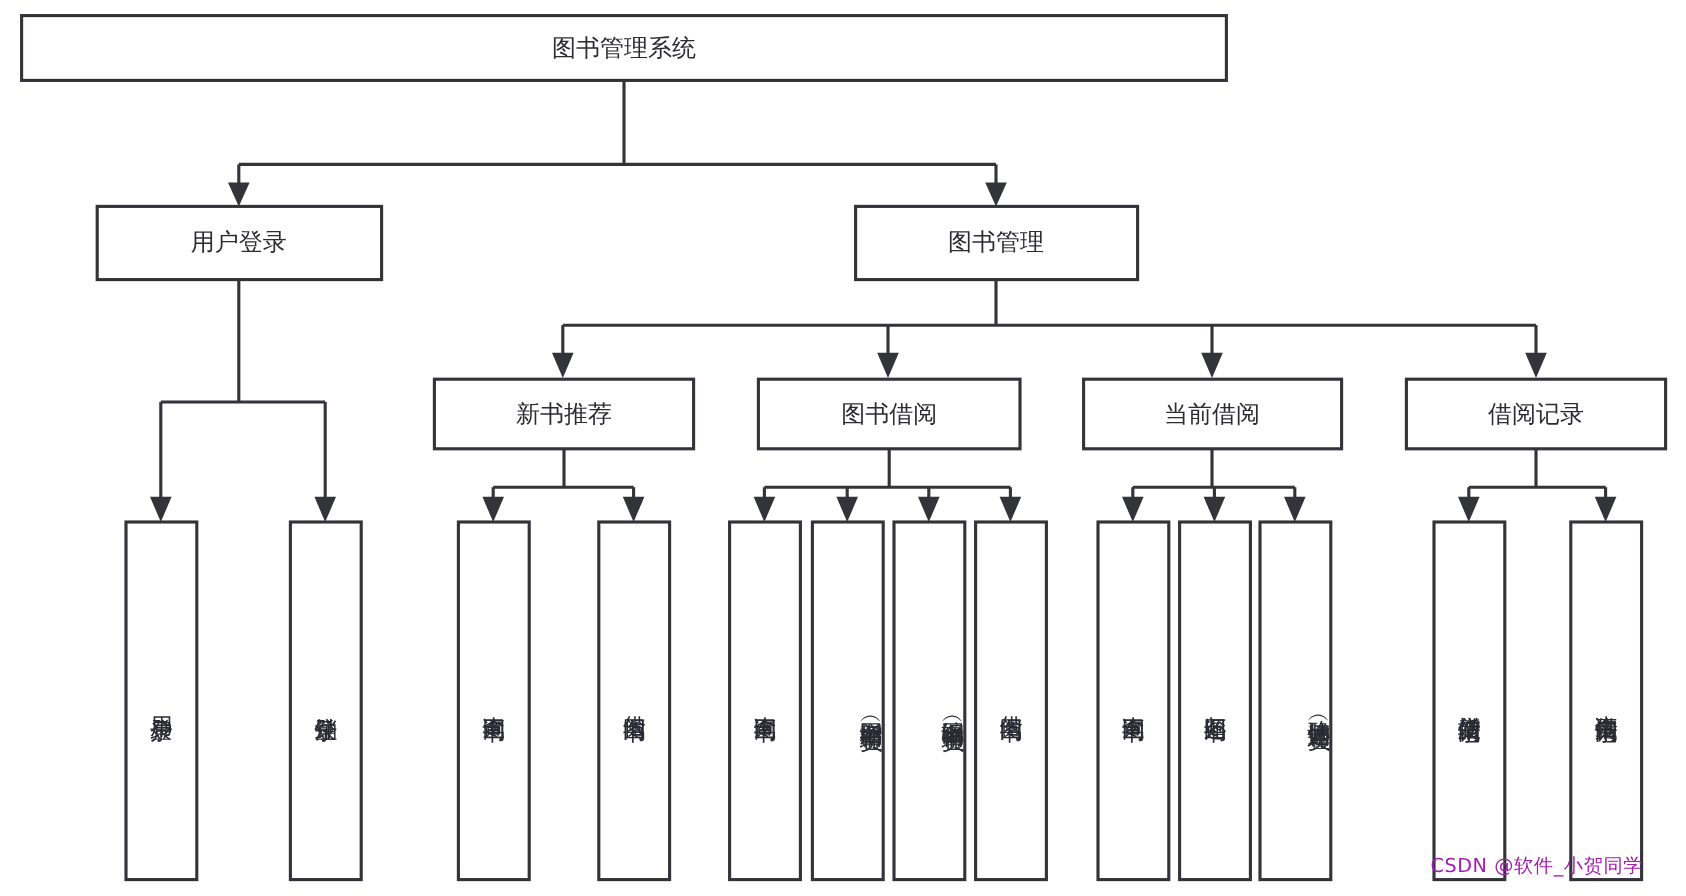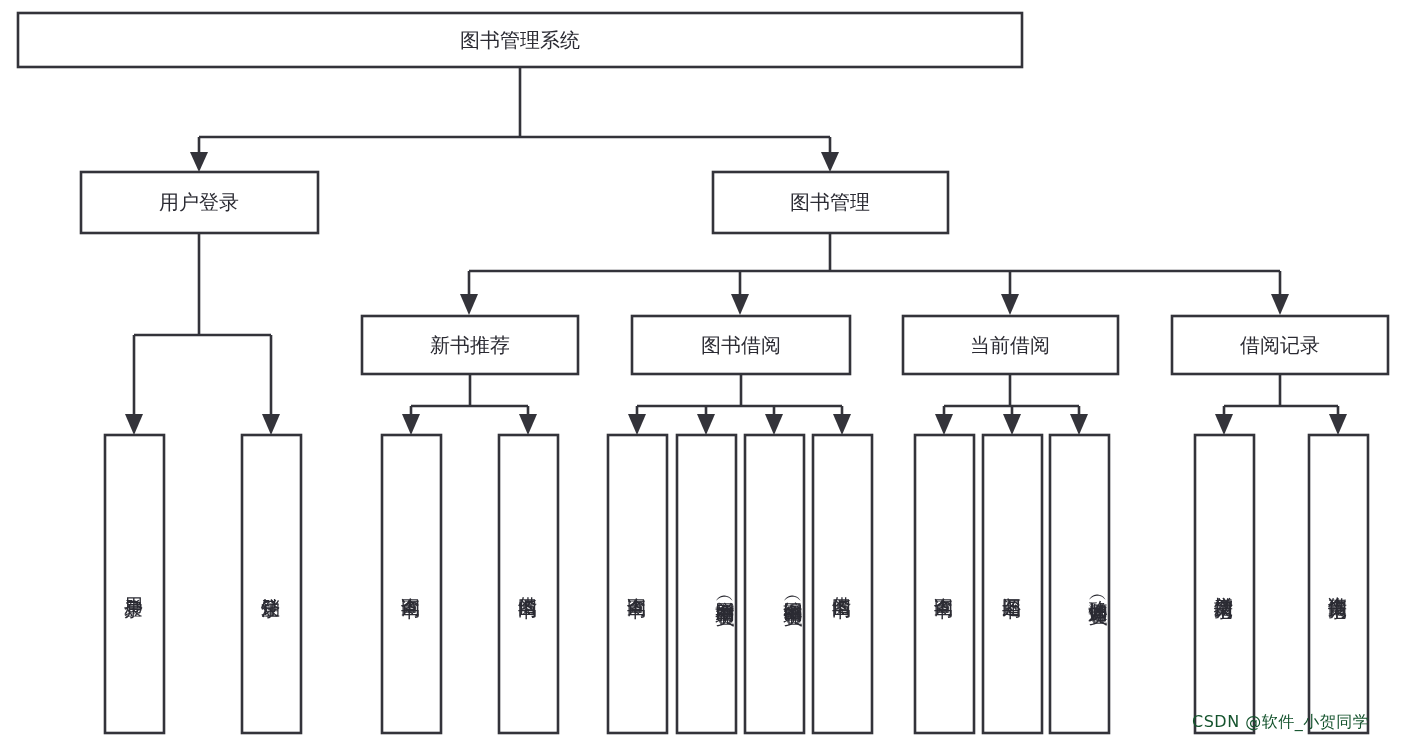--- a/index.html
+++ b/index.html
@@ -64,21 +64,21 @@
     text-align: center;
     white-space: nowrap;
     pointer-events: none;
   }
   .watermark {
     position: absolute;
     left: 1192px;
     top: 712px;
     font-family: "DejaVu Sans", "Liberation Sans", sans-serif;
     font-size: 16px;
-    color: #14532d;
+    color: #a21caf;
     white-space: nowrap;
     letter-spacing: 0.5px;
   }
 </style>
 </head>
 <body>
 
 <div id="diagram-root">
 
   <svg class="diagram-svg" viewBox="0 0 1405 747">

